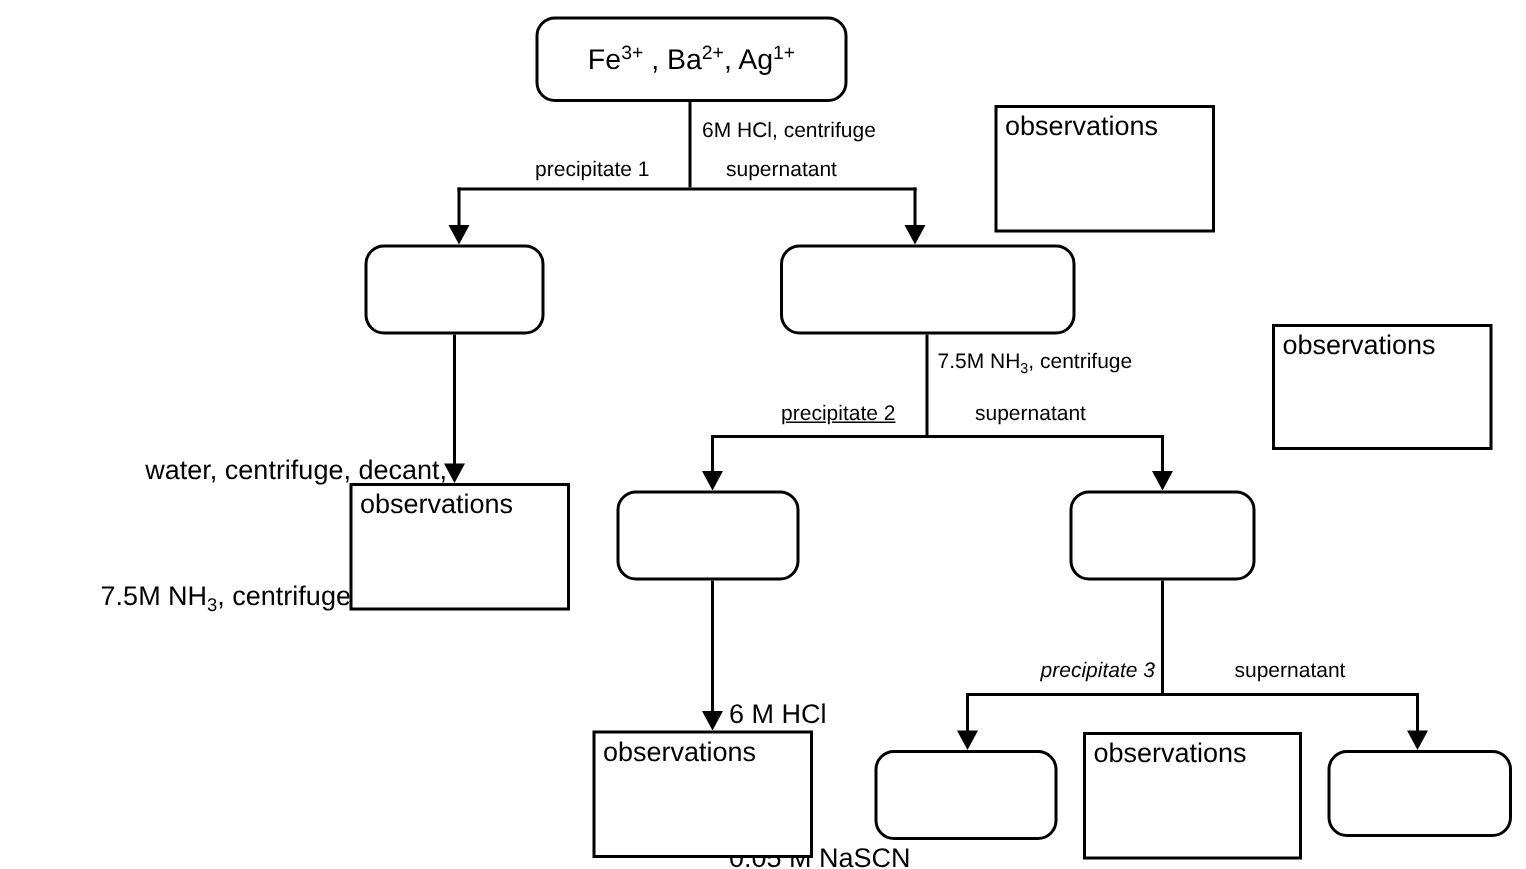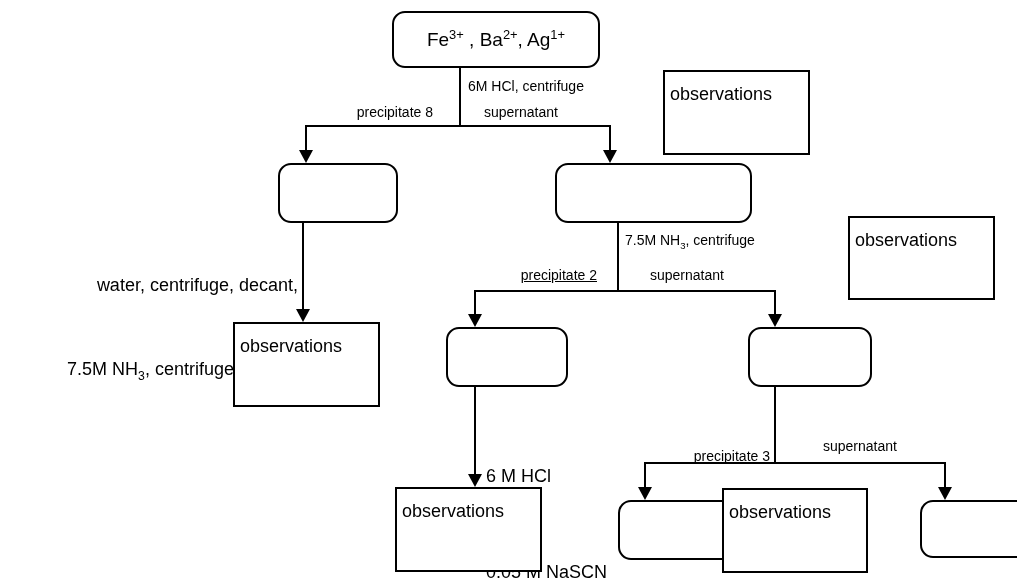--- a/index.html
+++ b/index.html
@@ -15,29 +15,28 @@
   .rnode {
     position: absolute;
     border: 2px solid #000;
     border-radius: 13px;
     background: #fff;
     box-sizing: border-box;
     display: flex;
     align-items: center;
     justify-content: center;
     font-size: 19px;
-    margin-left: 35px;
   }
   .obox {
     position: absolute;
     border: 2px solid #000;
     background: #fff;
     box-sizing: border-box;
     font-size: 18px;
-    padding: 12px 5px;
+    padding: 2px 5px;
   }
   .vline, .hline {
     position: absolute;
     background: #000;
   }
   .vline { width: 2px; }
   .hline { height: 2px; }
   .arrow {
     position: absolute;
     width: 0; height: 0;
@@ -71,32 +70,32 @@
 
   <div class="vline" style="left:459px; top:68px; height:57px;"></div>
   <div class="hline" style="left:305px; top:125px; width:306px;"></div>
   <div class="vline" style="left:305px; top:125px; height:26px;"></div>
   <div class="arrow" style="left:299px; top:150px;"></div>
   <div class="vline" style="left:609px; top:125px; height:26px;"></div>
   <div class="arrow" style="left:603px; top:150px;"></div>
 
   <div class="lbl" style="left:468px; top:75px;">6M HCl, centrifuge</div>
   <div class="lbl" style="left:484px; top:101px;">supernatant</div>
-  <div class="lbl ta-r" style="right:584px; top:101px;">precipitate 8</div>
+  <div class="lbl ta-r" style="right:584px; top:101px;">precipitate 1</div>
 
   <div class="obox" style="left:663px; top:70px; width:147px; height:85px;">
     <span>observations</span>
   </div>
 
   <div class="rnode" style="left:243px; top:163px; width:120px; height:60px;"></div>
   <div class="rnode" style="left:520px; top:163px; width:197px; height:60px;"></div>
 
   <div class="vline" style="left:302px; top:223px; height:87px;"></div>
   <div class="arrow" style="left:296px; top:309px;"></div>
-  <div class="lbl-block ta-r" style="right:719px; top:215px;">
+  <div class="lbl-block ta-r" style="right:719px; top:243px;">
     <div>water, centrifuge, decant,</div>
     <div>7.5M NH<sub>3</sub>, centrifuge, decant</div>
   </div>
 
   <div class="obox" style="left:233px; top:322px; width:147px; height:85px;">
     <span>observations</span>
   </div>
 
   <div class="obox" style="left:848px; top:216px; width:147px; height:84px;">
     <span>observations</span>
@@ -127,21 +126,21 @@
     <span>observations</span>
   </div>
 
   <div class="vline" style="left:774px; top:387px; height:75px;"></div>
   <div class="hline" style="left:644px; top:462px; width:302px;"></div>
   <div class="vline" style="left:644px; top:462px; height:26px;"></div>
   <div class="arrow" style="left:638px; top:487px;"></div>
   <div class="vline" style="left:944px; top:462px; height:26px;"></div>
   <div class="arrow" style="left:938px; top:487px;"></div>
 
-  <div class="lbl ta-r" style="right:247px; top:445px;">precipitate 3</div>
+  <div class="lbl ta-r" style="right:247px; top:435px;font-style:italic;">precipitate 3</div>
   <div class="lbl" style="left:823px; top:435px;">supernatant</div>
 
   <div class="rnode" style="left:583px; top:500px; width:122px; height:60px;"></div>
   <div class="obox" style="left:722px; top:488px; width:146px; height:85px;">
     <span>observations</span>
   </div>
   <div class="rnode" style="left:885px; top:500px; width:123px; height:58px;"></div>
 
 </div>
 

